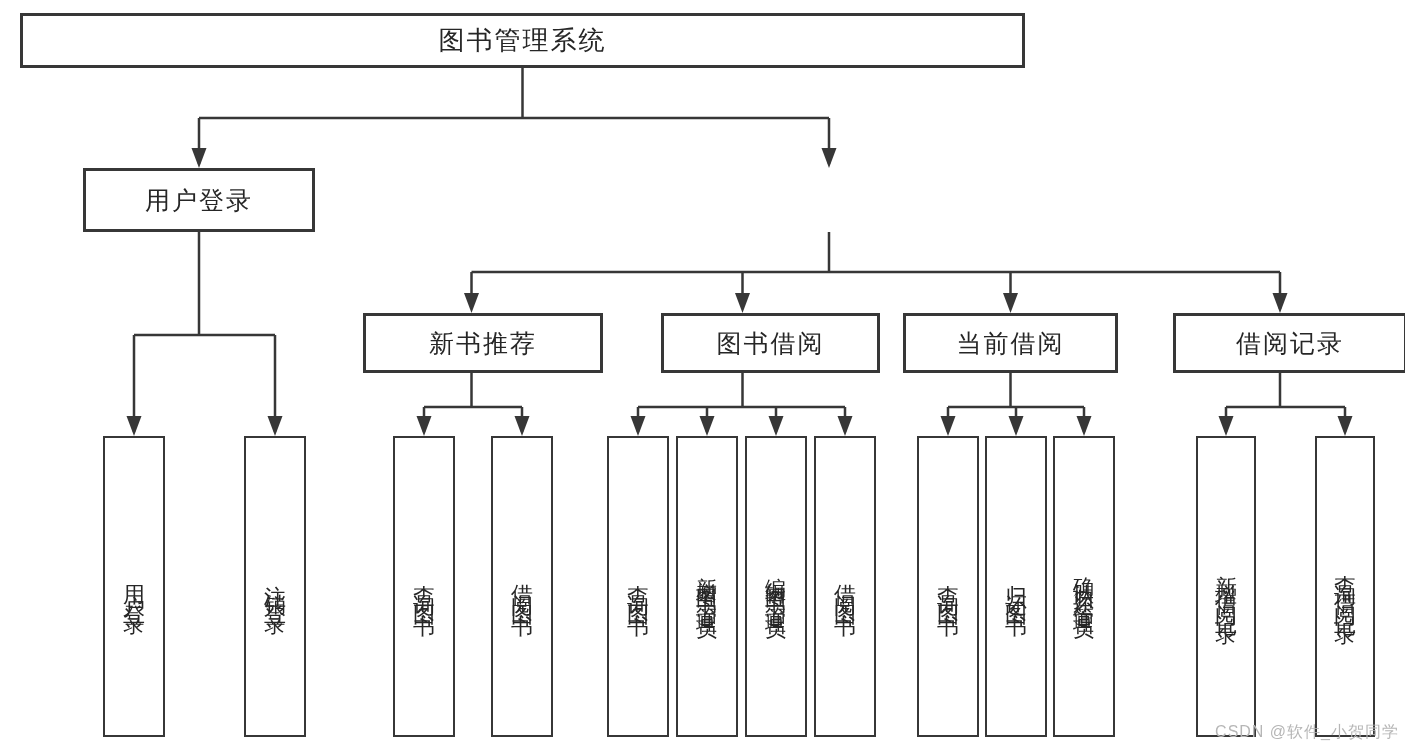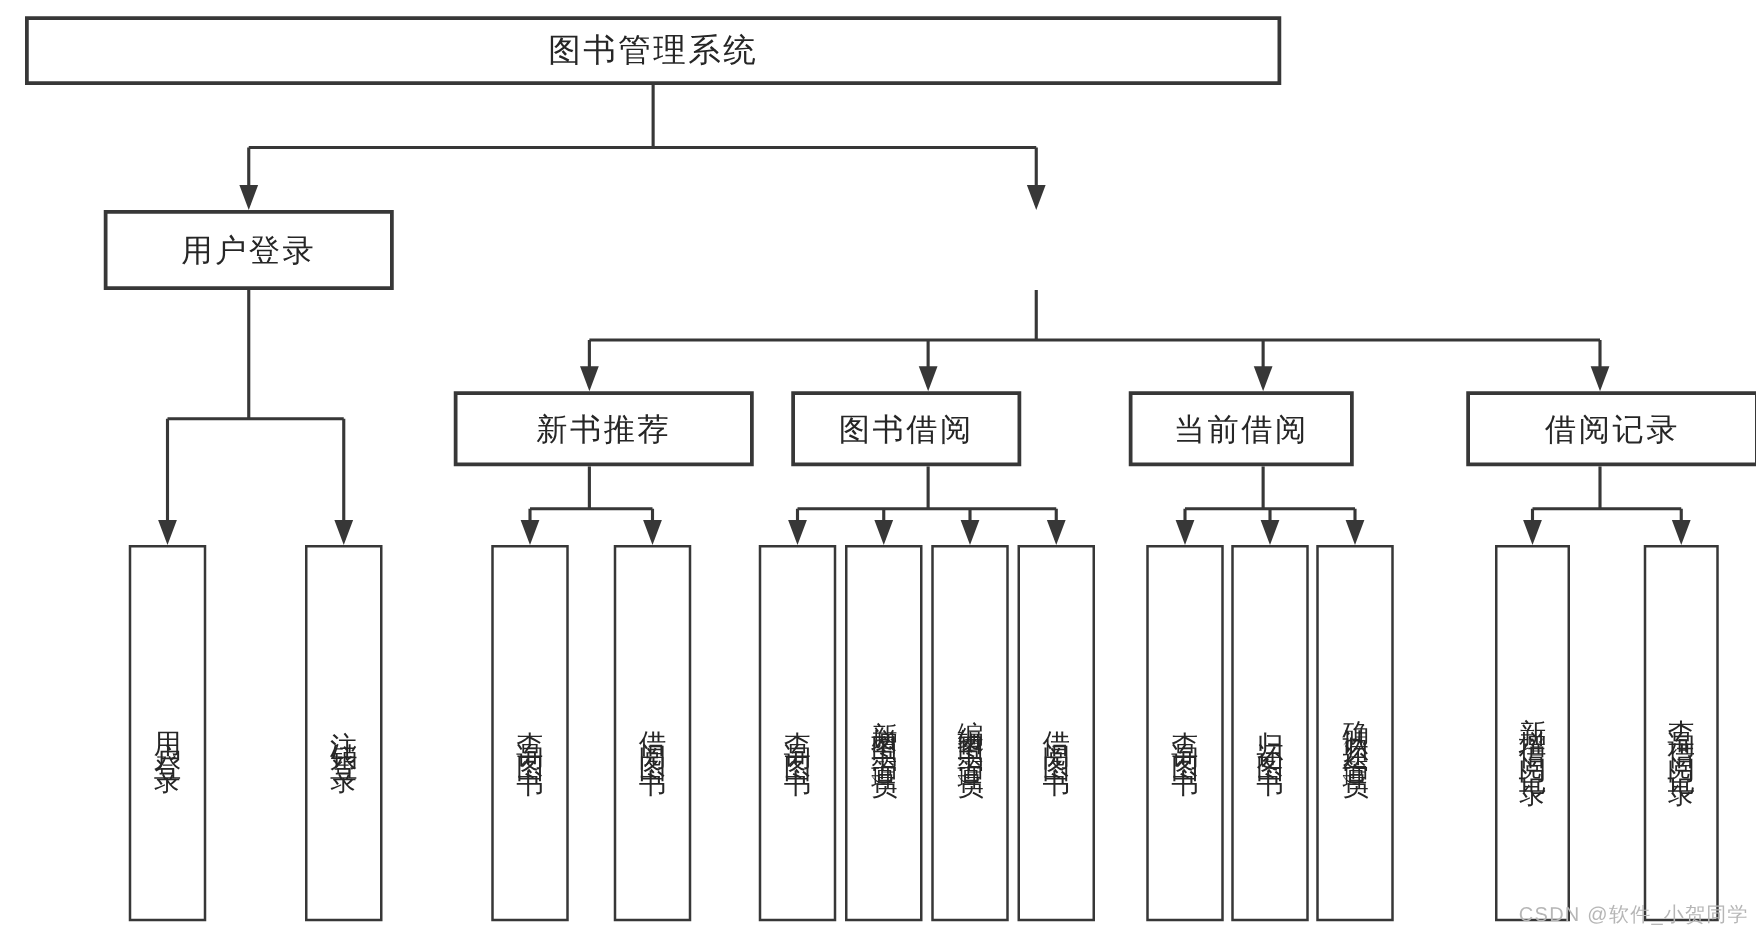--- a/index.html
+++ b/index.html
@@ -100,24 +100,24 @@
     <span>图书管理系统</span>
   </div>
 
   <div class="node h" style="left:83px;top:168px;width:232px;height:64px">
     <span>用户登录</span>
   </div>
 
   <div class="node h" style="left:363px;top:313px;width:240px;height:60px">
     <span>新书推荐</span>
   </div>
-  <div class="node h" style="left:633px;top:313px;width:184px;height:60px">
+  <div class="node h" style="left:661px;top:313px;width:219px;height:60px">
     <span>图书借阅</span>
   </div>
-  <div class="node h" style="left:903px;top:313px;width:180px;height:60px">
+  <div class="node h" style="left:903px;top:313px;width:215px;height:60px">
     <span>当前借阅</span>
   </div>
   <div class="node h" style="left:1173px;top:313px;width:234px;height:60px">
     <span>借阅记录</span>
   </div>
 
   <div class="node leaf" style="left:103px;top:436px;width:62px;height:301px">
     <span>用户登录</span>
   </div>
   <div class="node leaf" style="left:244px;top:436px;width:62px;height:301px">

